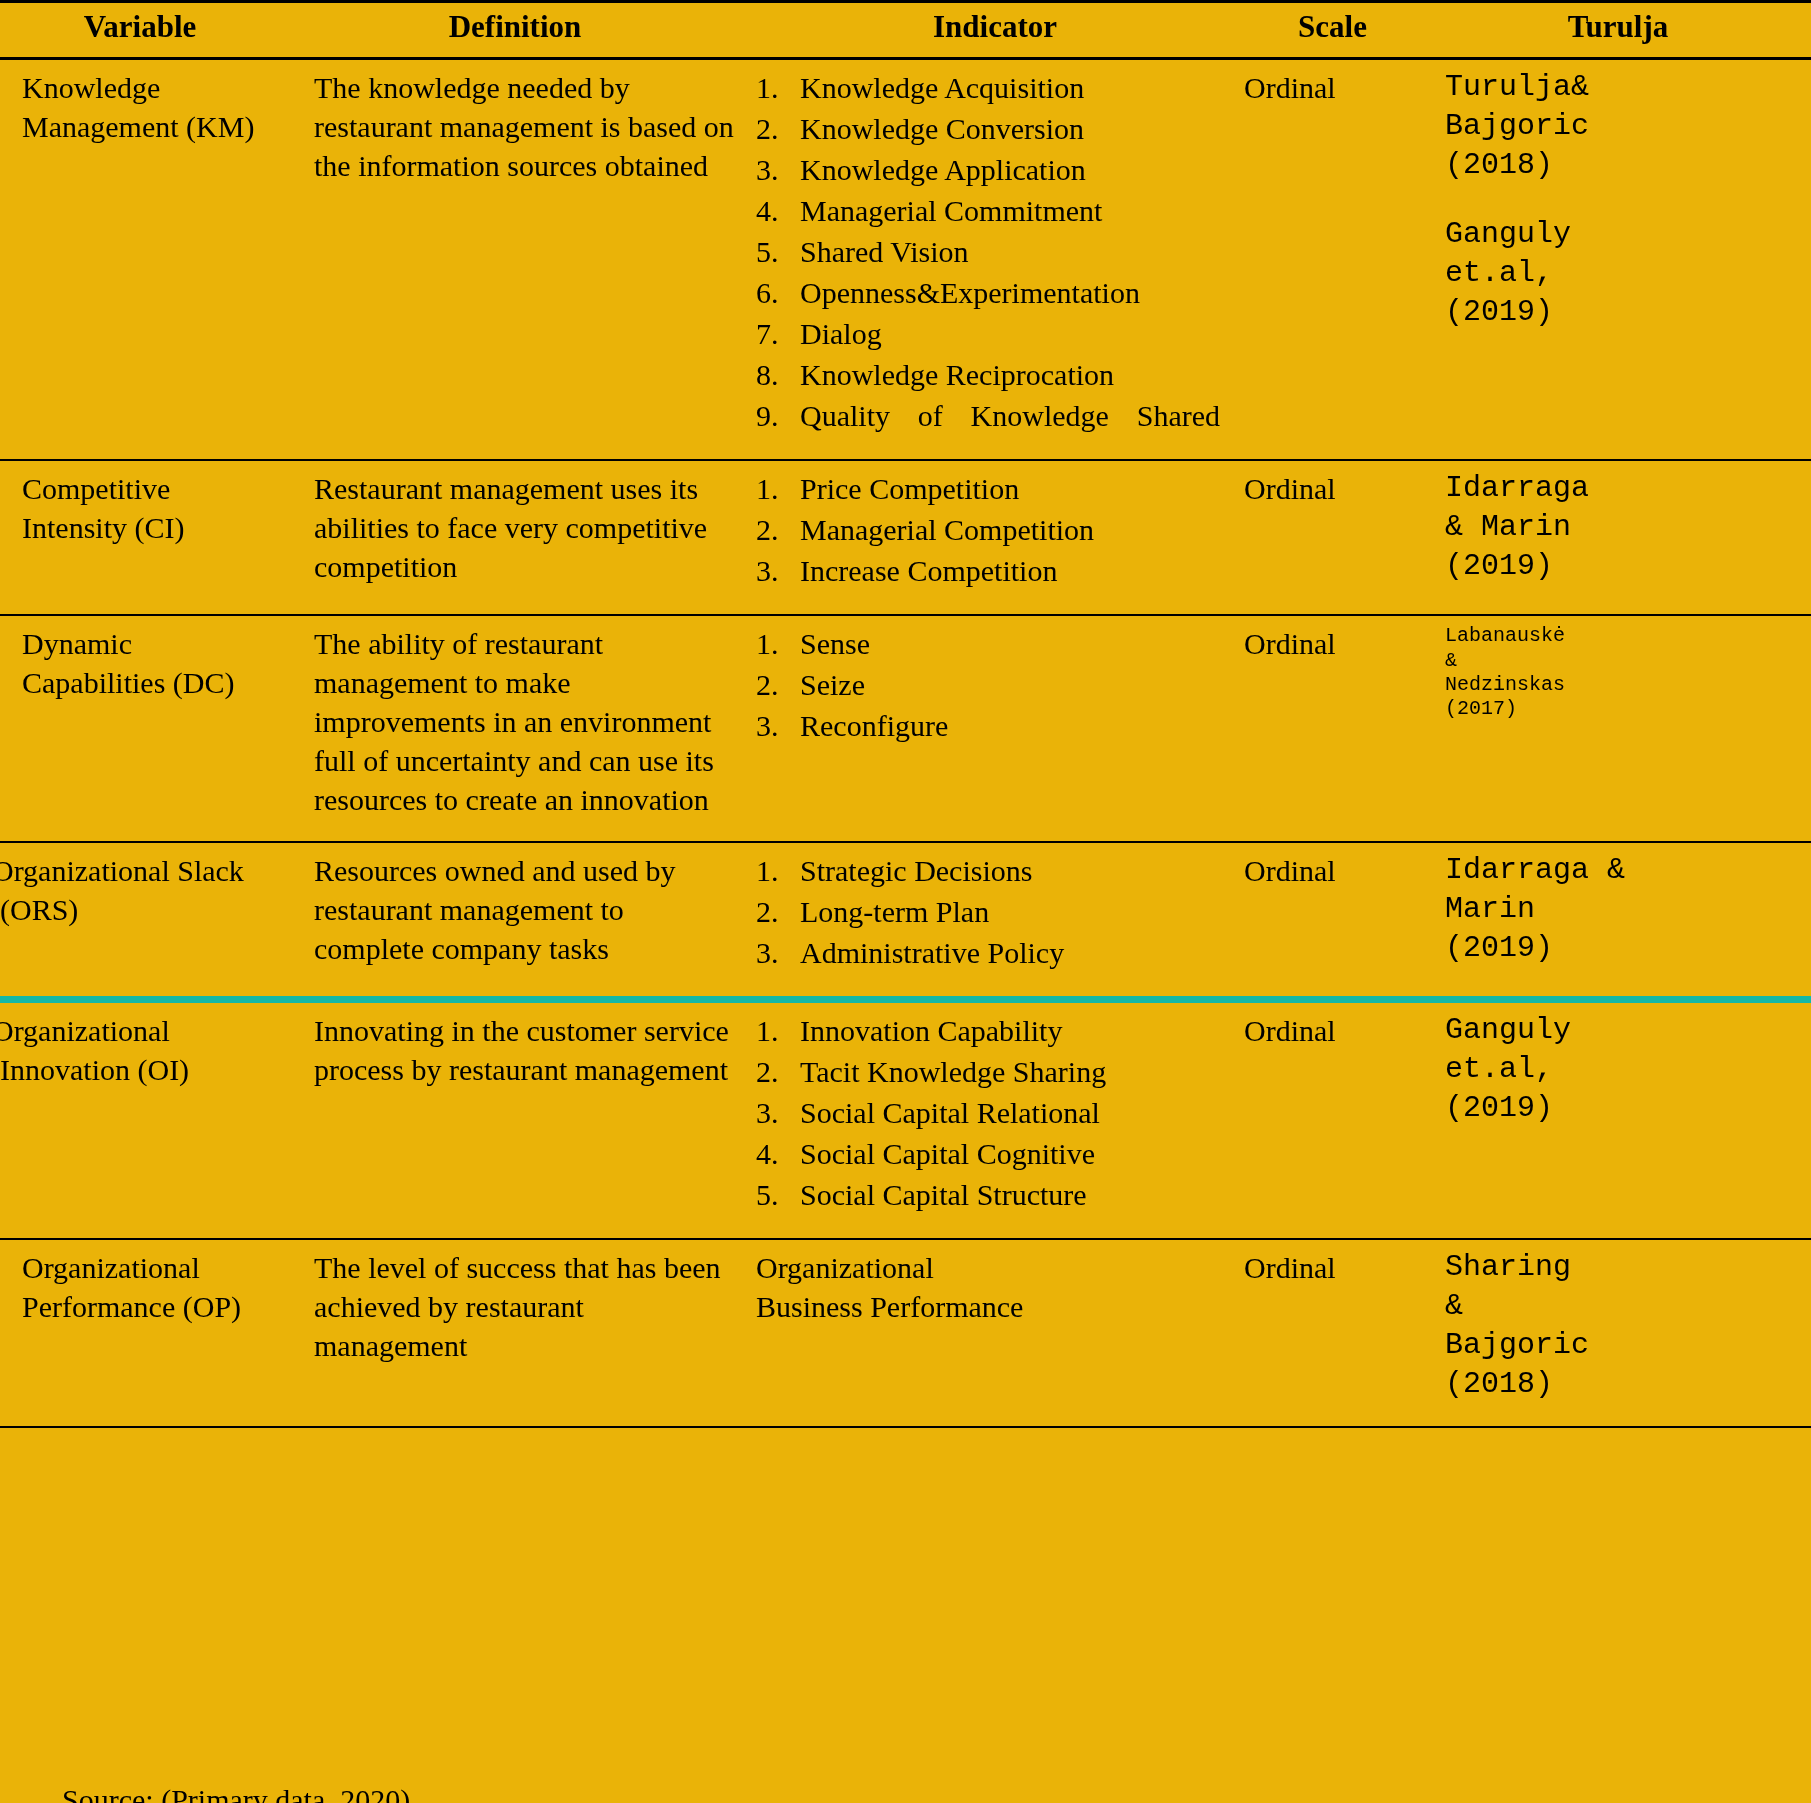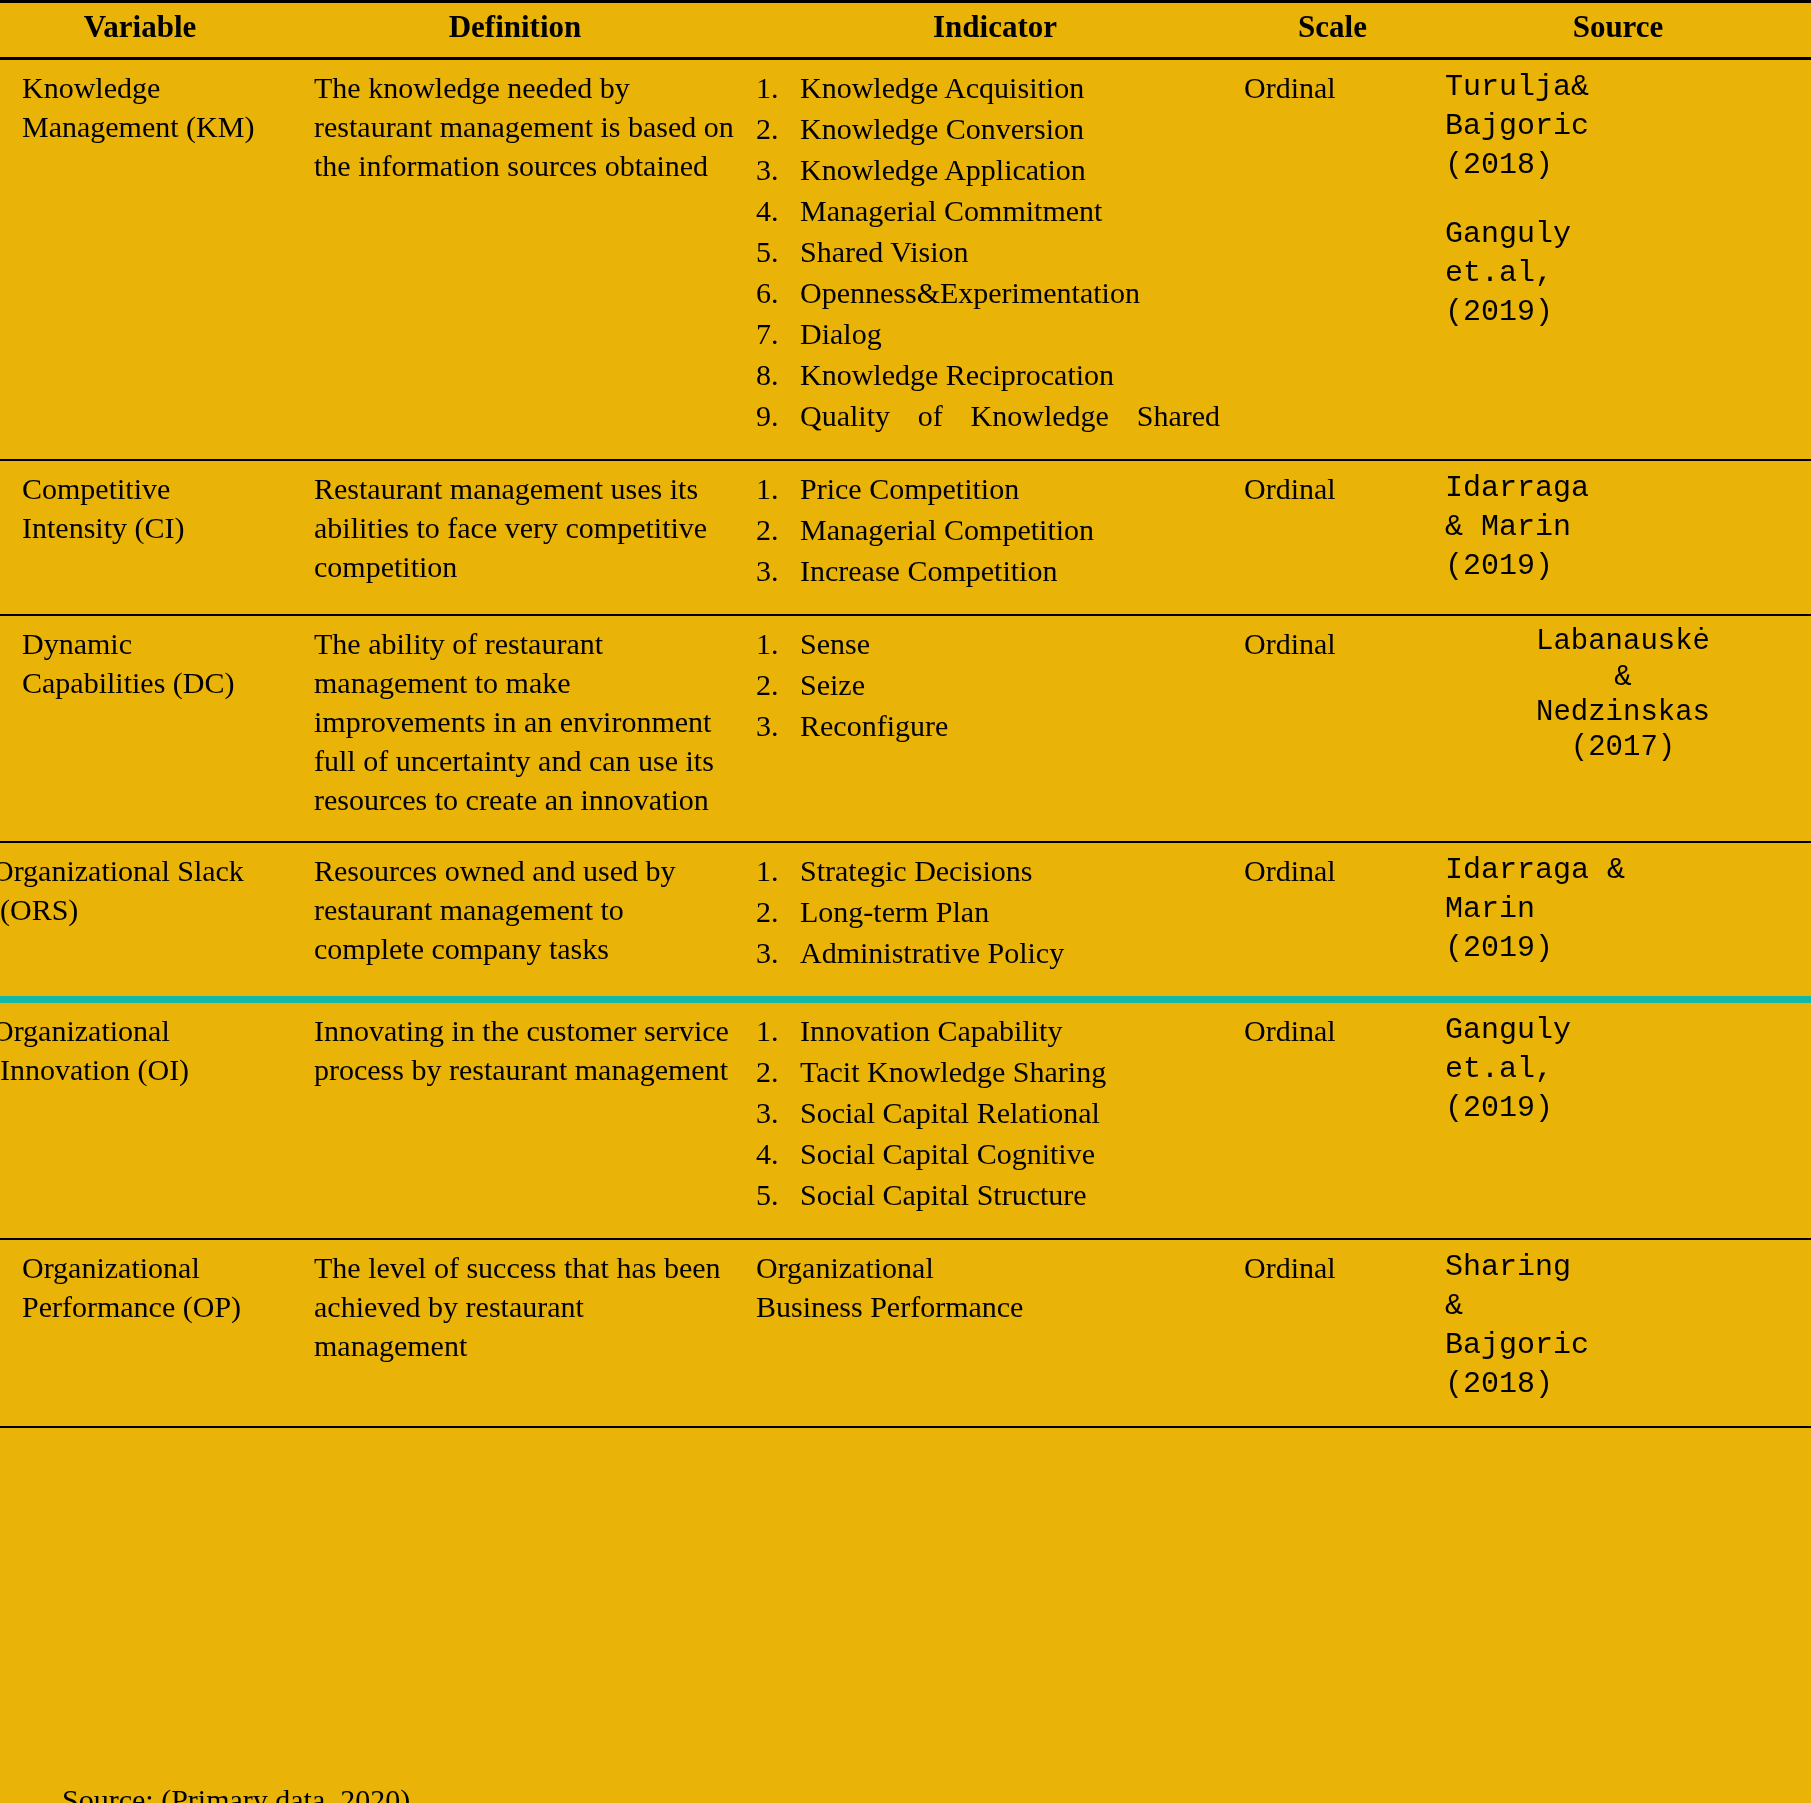--- a/index.html
+++ b/index.html
@@ -73,23 +73,22 @@
   td.scale-cell {
     padding-left: 4px;
     padding-right: 4px;
   }
   td.src-cell {
     padding-left: 20px;
     text-align: left;
     font-family: Liberation Mono, monospace;
   }
   td.src-cell.small {
-    font-size: 29px;
+    font-size: 20px;
     line-height: 1.22;
-    text-align: center;
   }
 
   
   ol.ind-list {
     list-style: none;
     margin: 0;
     padding: 0;
   }
   ol.ind-list > li {
     position: relative;
@@ -136,21 +135,21 @@
         <col class="c-scale">
         <col class="c-src">
     </colgroup>
 
     <thead>
       <tr>
         <th>Variable</th>
         <th>Definition</th>
         <th>Indicator</th>
         <th>Scale</th>
-        <th>Source</th>
+        <th>Turulja</th>
       </tr>
     </thead>
 
     <tbody>
 
       <tr>
         <td class="var-cell">Knowledge Management (KM)</td>
         <td class="def-cell">The knowledge needed by restaurant management is based on the information sources obtained</td>
         <td>
           <ol class="ind-list">

